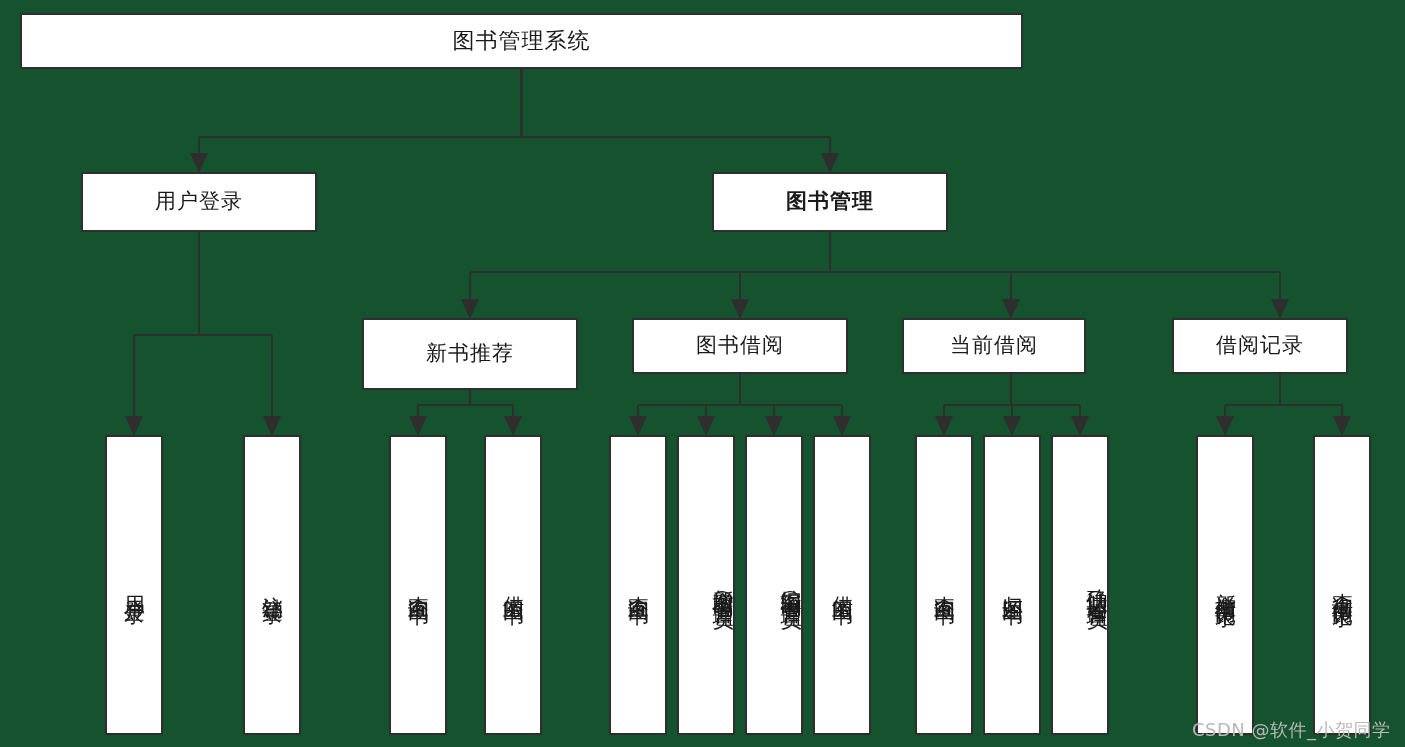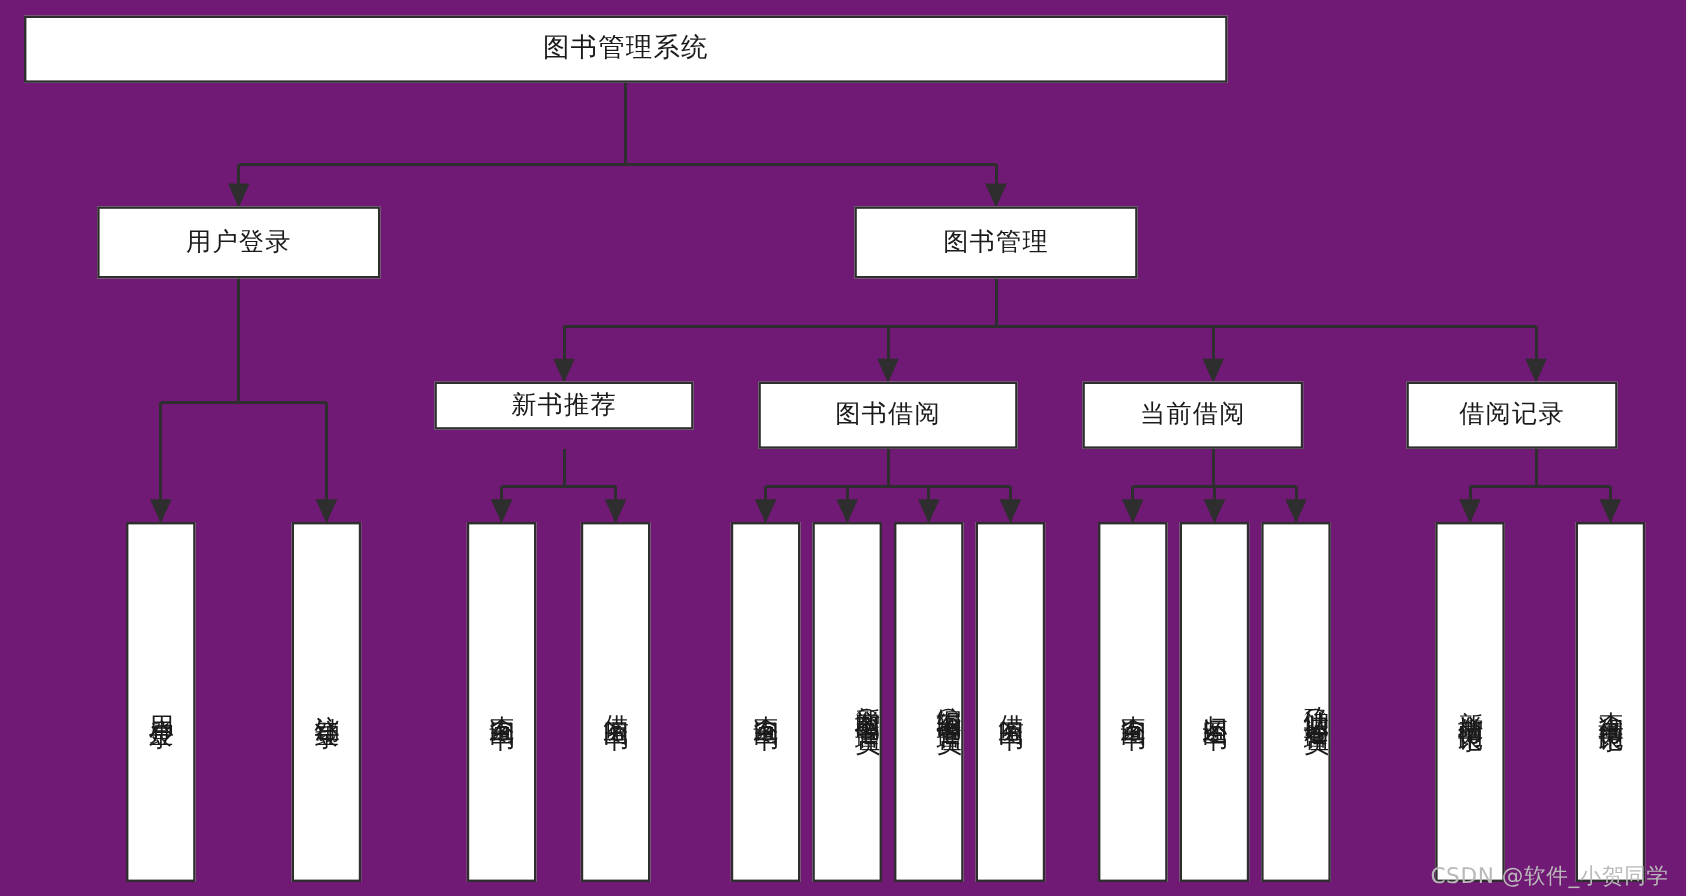--- a/index.html
+++ b/index.html
@@ -8,21 +8,21 @@
     padding: 0;
     background: #ffffff;
   }
   body {
     font-family: "DejaVu Sans", "Liberation Sans", sans-serif;
   }
   #canvas {
     position: relative;
     width: 1405px;
     height: 747px;
-    background: #701a75;
+    background: #14532d;
     overflow: hidden;
   }
   #edges {
     position: absolute;
     left: 0;
     top: 0;
     width: 1405px;
     height: 747px;
     pointer-events: none;
   }
@@ -131,25 +131,25 @@
       <path d="M 1333 416 L 1351 416 L 1342 436 Z" fill="#2e2e2e"></path>
     </svg>
 
   <div class="node horizontal title" style="left: 20px; top: 13px; width: 1003px; height: 56px; border-color: rgb(46, 46, 46); color: rgb(26, 26, 26);">
     <span>图书管理系统</span>
   </div>
 
   <div class="node horizontal" style="left: 81px; top: 172px; width: 236px; height: 60px; border-color: rgb(46, 46, 46); color: rgb(26, 26, 26);">
     <span>用户登录</span>
   </div>
-  <div class="node horizontal" style="left: 712px; top: 172px; width: 236px; height: 60px; border-color: rgb(46, 46, 46); color: rgb(26, 26, 26);">
+  <div class="node horizontal" style="left: 712px; top: 172px; width: 236px; height: 60px; border-color: rgb(46, 46, 46); color: rgb(26, 26, 26); font-weight: bold;">
     <span>图书管理</span>
   </div>
 
-  <div class="node horizontal" style="left: 362px; top: 318px; width: 216px; height: 40px; border-color: rgb(46, 46, 46); color: rgb(26, 26, 26);">
+  <div class="node horizontal" style="left: 362px; top: 318px; width: 216px; height: 72px; border-color: rgb(46, 46, 46); color: rgb(26, 26, 26);">
     <span>新书推荐</span>
   </div>
   <div class="node horizontal" style="left: 632px; top: 318px; width: 216px; height: 56px; border-color: rgb(46, 46, 46); color: rgb(26, 26, 26); text-align: right;">
     <span>图书借阅</span>
   </div>
   <div class="node horizontal" style="left: 902px; top: 318px; width: 184px; height: 56px; border-color: rgb(46, 46, 46); color: rgb(26, 26, 26);">
     <span>当前借阅</span>
   </div>
   <div class="node horizontal" style="left: 1172px; top: 318px; width: 176px; height: 56px; border-color: rgb(46, 46, 46); color: rgb(26, 26, 26);">
     <span>借阅记录</span>

